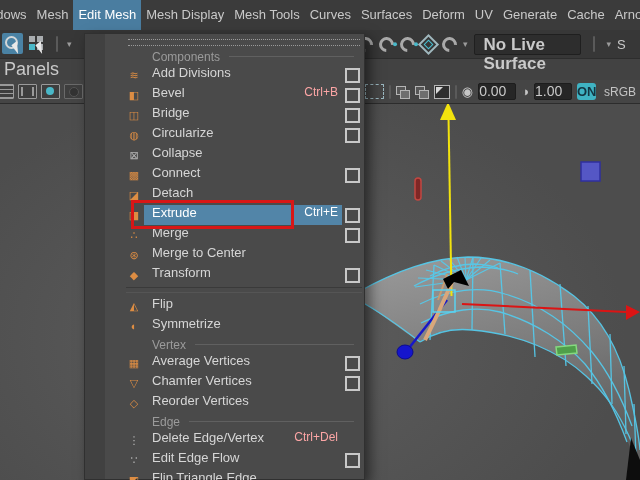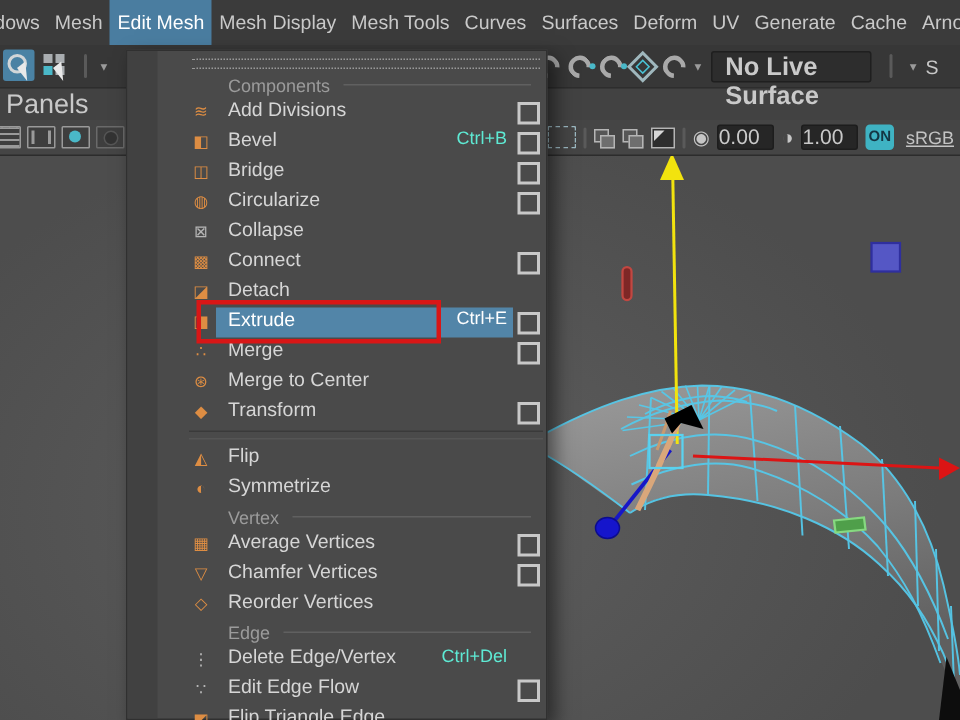--- a/index.html
+++ b/index.html
@@ -47,22 +47,22 @@
   .vt-ico.film::after{content:"";position:absolute;inset:2px;border-left:2px solid #9a9a9a;border-right:2px solid #9a9a9a;}
   .vt-ico.circ-on::after{content:"";position:absolute;left:4px;top:2px;width:8px;height:8px;border-radius:50%;background:#4ab8c8;}
   .vt-ico.circ-off{border-color:#6a6a6a;}
   .vt-ico.circ-off::after{content:"";position:absolute;left:4px;top:2px;width:8px;height:8px;border-radius:50%;background:#333;border:1px solid #555;}
   .vt-ico.dashed{border:1px dashed #9cb9c2;background:transparent;}
   .vt-right{position:absolute;right:0;top:0;height:23px;display:flex;align-items:center;gap:5px;padding-right:1px;}
   .vt-glyph{font-size:13px;color:#c6c6c6;line-height:1;}
   .num-field{width:36px;height:15px;background:#262626;border:1px solid #1d1d1d;color:#c9c9c9;
              font-size:14px;line-height:15px;border-radius:2px;}
   .on-badge{width:19px;height:17px;background:#3fb3c3;border-radius:3px;color:#143643;
-            font-size:10px;font-weight:bold;text-align:center;line-height:17px;}
-  .srgb{font-size:12px;color:#c4c4c4;padding:0 3px;text-decoration:underline;}
+            font-size:13px;font-weight:bold;text-align:center;line-height:17px;}
+  .srgb{font-size:12px;color:#c4c4c4;padding:0 3px;}
   .copysq{width:14px;height:12px;position:relative;}
   .copysq::before{content:"";position:absolute;left:0;top:0;width:8px;height:7px;border:1px solid #b5b5b5;background:#565656;}
   .copysq::after{content:"";position:absolute;left:4px;top:4px;width:8px;height:7px;border:1px solid #b5b5b5;background:#6e6e6e;}
   .nwbox{width:14px;height:12px;border:1px solid #b5b5b5;background:#2e2e2e;position:relative;}
   .nwbox::after{content:"";position:absolute;left:1px;top:1px;border-top:7px solid #d8d8d8;border-right:7px solid transparent;}
   .vt-sep{width:2px;height:14px;background:#5a5a5a;border-radius:1px;}
   
   .viewport{position:absolute;left:0;top:104px;width:640px;height:376px;
             background:radial-gradient(ellipse 420px 300px at 42% 62%,#5e5e5e,#4d4d4d 85%);z-index:0;}
   
@@ -75,21 +75,21 @@
   .h-label{margin-left:28px;font-size:12px;color:#9b9b9b;white-space:nowrap;}
   .h-rule{flex:1;height:1px;background:#606060;margin:0 10px 0 9px;}
   .m-sep{height:6px;border-top:1px solid #3a3a3a;border-bottom:1px solid #555;margin:2px 2px 3px 2px;box-sizing:border-box;}
   .m-item{height:20px;display:flex;align-items:stretch;position:relative;}
   .m-icon{width:20px;text-align:center;font-size:11px;line-height:20px;color:#dd8d43;position:relative;}
   .m-icon.gray{color:#b5b5b5;}
   .m-body{flex:1;display:flex;align-items:flex-start;padding:0 4px 0 8px;}
   .m-item.highlighted .m-body{background:#5285a8;}
   .m-label{font-size:13px;color:#d6d6d6;white-space:nowrap;}
   .m-item.highlighted .m-label{color:#fff;}
-  .m-shortcut{margin-left:auto;font-size:12px;color:#5eead4;}
+  .m-shortcut{margin-left:auto;font-size:12px;color:#fca5a5;}
   .m-item.highlighted .m-shortcut{color:#fff;}
   .m-opt{width:22px;display:flex;align-items:center;}
   .optbox{width:11px;height:11px;border:2px solid #c8c8c8;margin-left:3px;}
   .m-item.annotated::before{content:"";position:absolute;left:7px;top:-5px;width:157px;height:23px;
         border:3px solid #d81616;z-index:5;pointer-events:none;}
 </style>
 </head>
 <body>
 
 <div class="stage">

